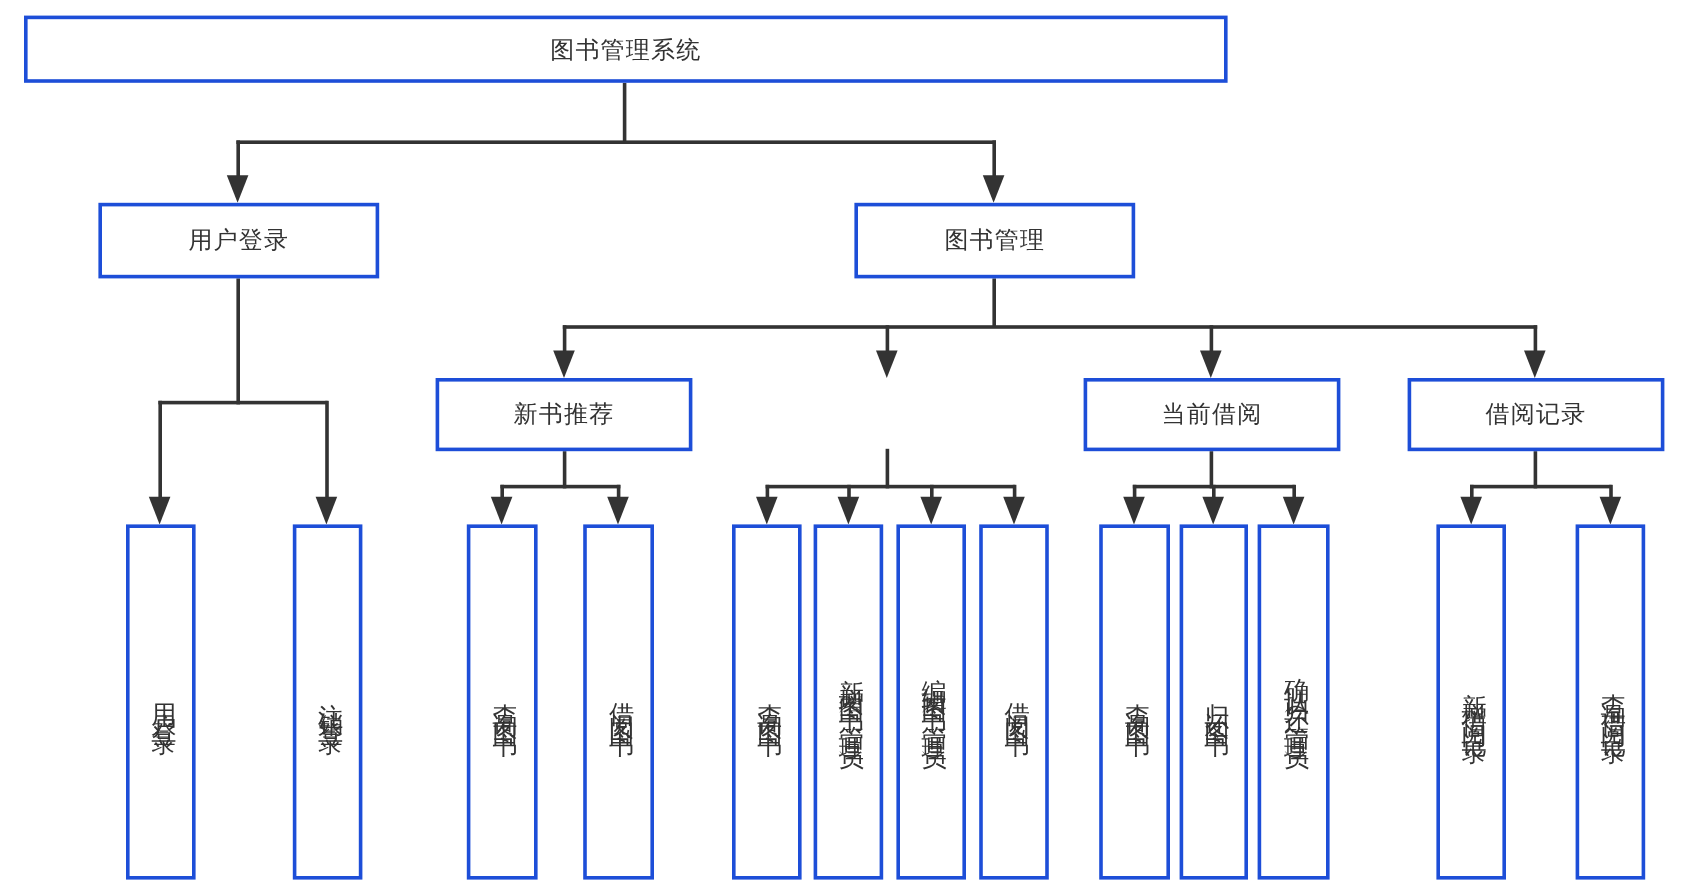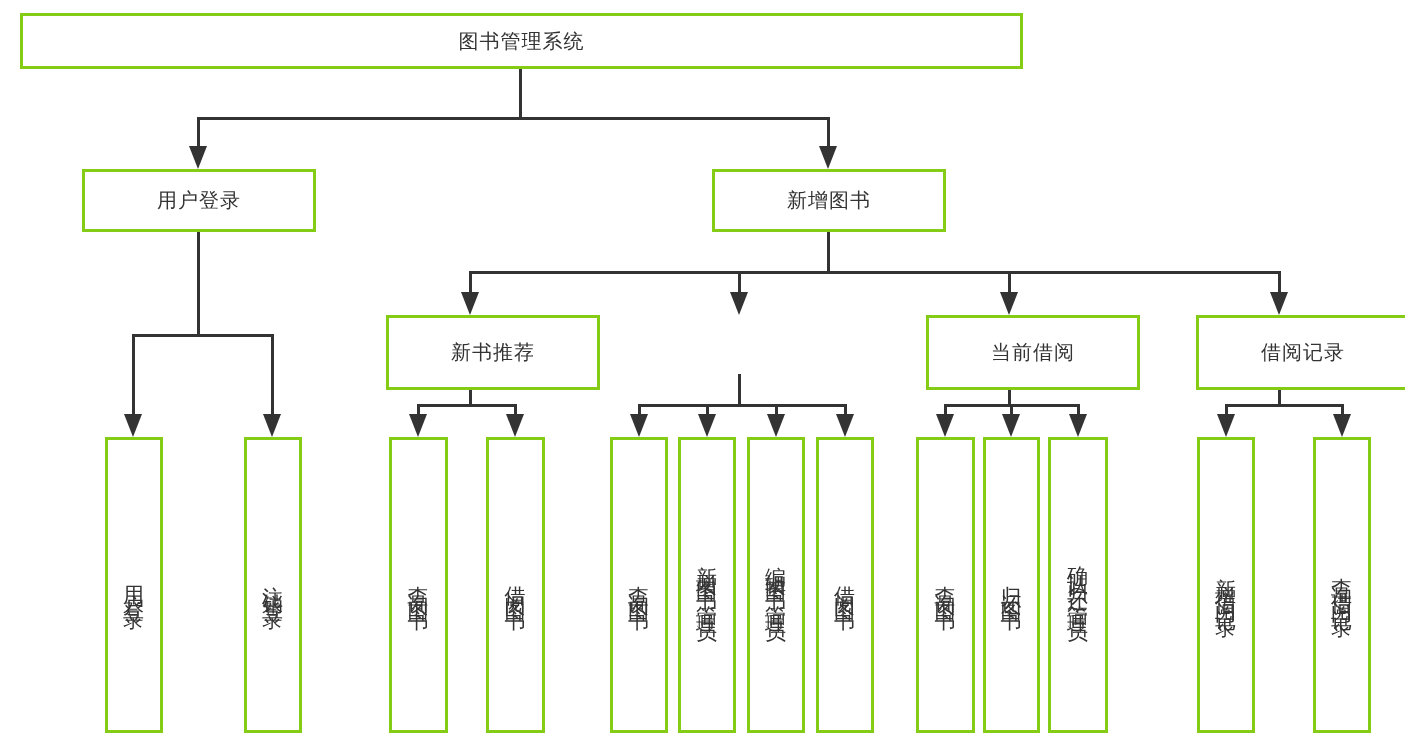--- a/index.html
+++ b/index.html
@@ -6,37 +6,38 @@
   #canvas{
     position:relative;
     width:1405px;height:747px;
     background:#ffffff;
     font-family:"Liberation Sans","DejaVu Sans",sans-serif;
     overflow:hidden;
   }
   .box{
     position:absolute;
     background:#ffffff;
-    border:3px solid #84cc16;
+    border:3px solid #1d4ed8;
     box-sizing:border-box;
     display:flex;
     align-items:center;
     justify-content:center;
     color:#333333;
     z-index:2;
+    font-family:Liberation Mono, monospace;
   }
   .lbl{
     font-size:20px;
     letter-spacing:1px;
     white-space:nowrap;
     color:#333333;
   }
   .root{left:20px;top:13px;width:1003px;height:56px;}
   .l2{top:169px;width:234px;height:63px;}
-  .l3{top:315px;width:214px;height:75px;margin-left:23px;}
+  .l3{top:315px;width:214px;height:61px;}
   .leaf{top:437px;height:296px;}
   .vlbl{
     writing-mode:vertical-rl;
     text-orientation:mixed;
     font-size:21px;
     letter-spacing:8px;
     color:#333333;
     line-height:1;
   }
   .vl{position:absolute;width:3px;background:#333333;z-index:1;}
@@ -65,21 +66,21 @@
 <div id="canvas">
 
   <div class="box root">
     <span class="lbl">图书管理系统</span>
   </div>
 
   <div class="box l2" style="left:82px;">
     <span class="lbl">用户登录</span>
   </div>
   <div class="box l2" style="left:712px;">
-    <span class="lbl">新增图书</span>
+    <span class="lbl">图书管理</span>
   </div>
 
   <div class="box l3" style="left:363px;">
     <span class="lbl">新书推荐</span>
   </div>
   <div class="box l3" style="left:903px;align-items:center;">
     <span class="lbl">当前借阅</span>
   </div>
   <div class="box l3" style="left:1173px;">
     <span class="lbl">借阅记录</span>

